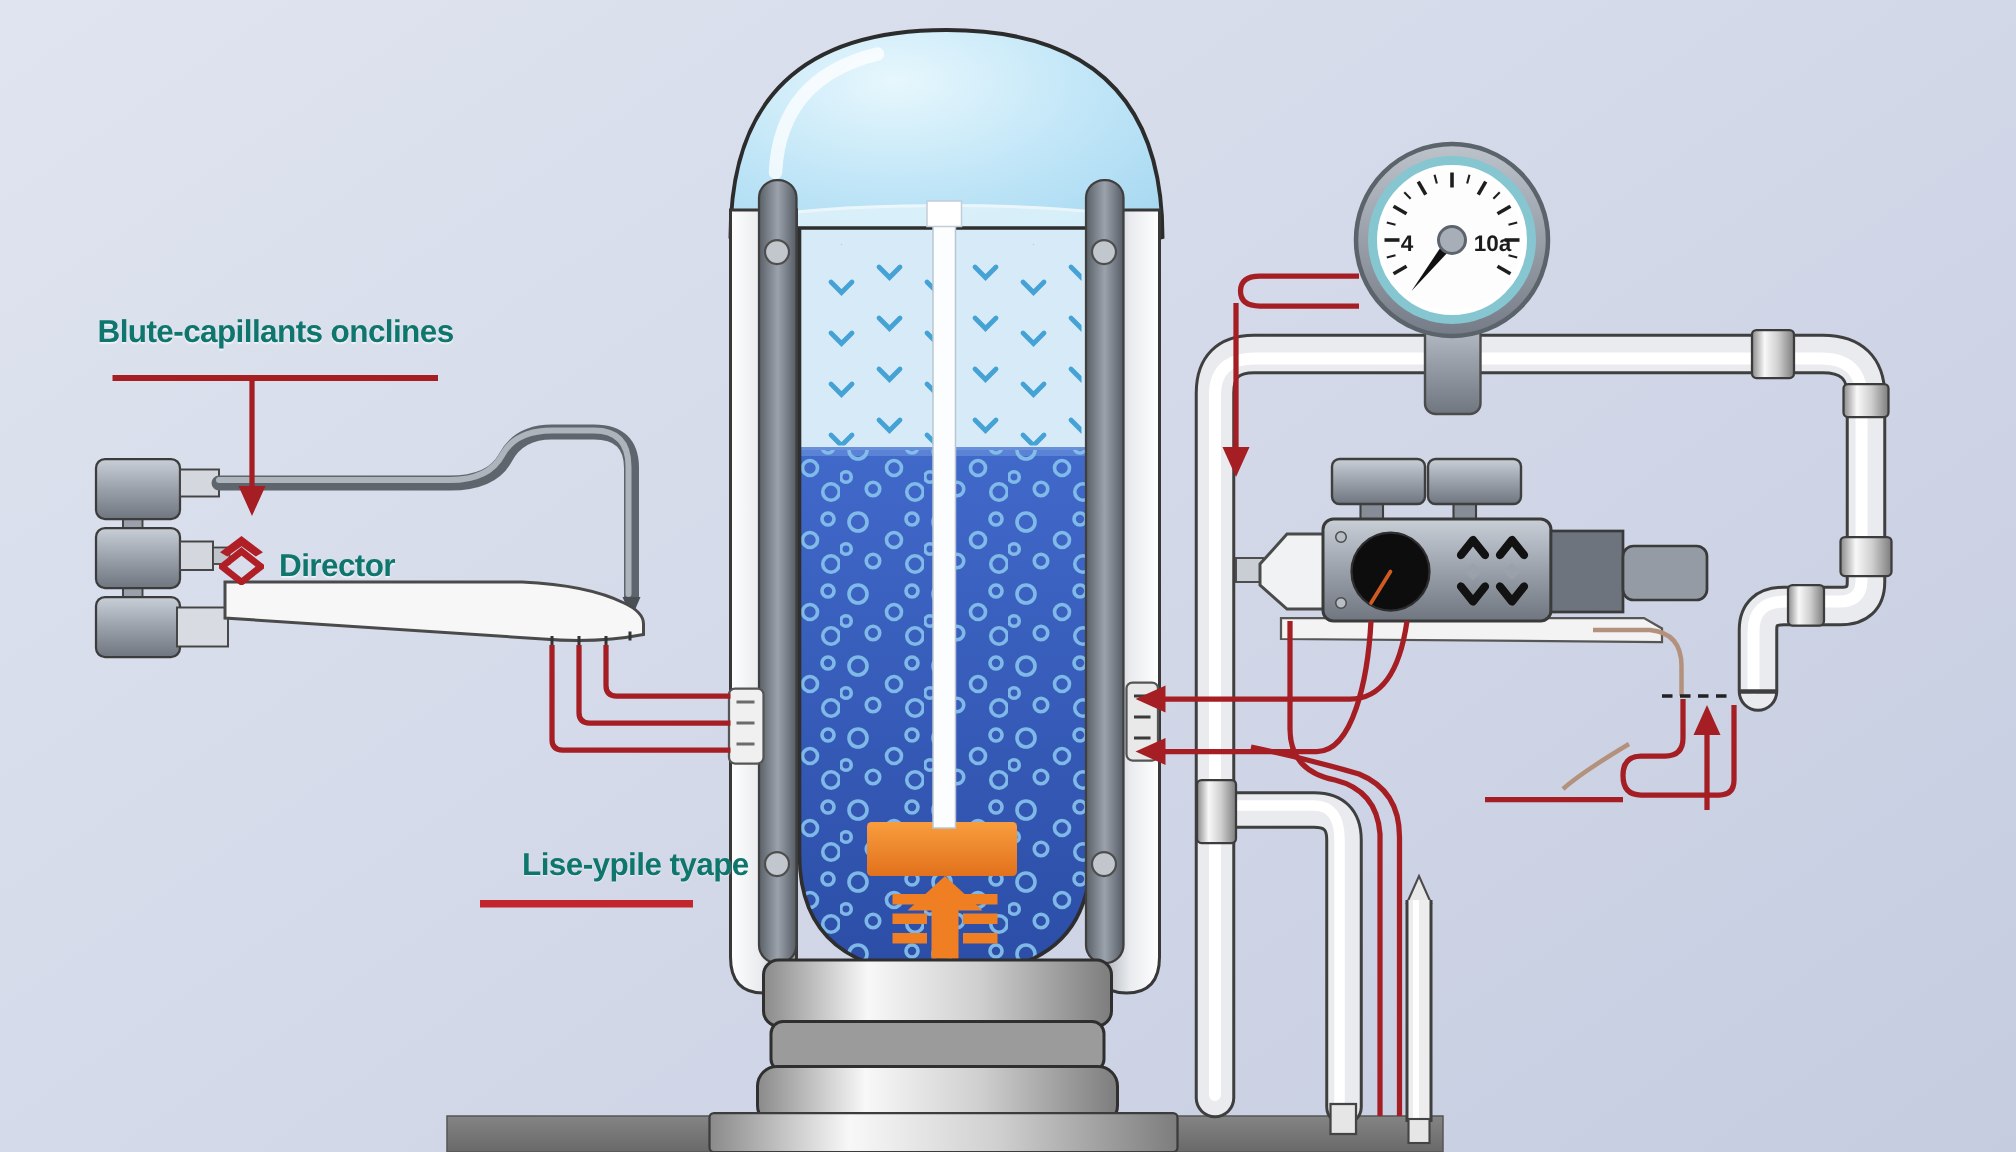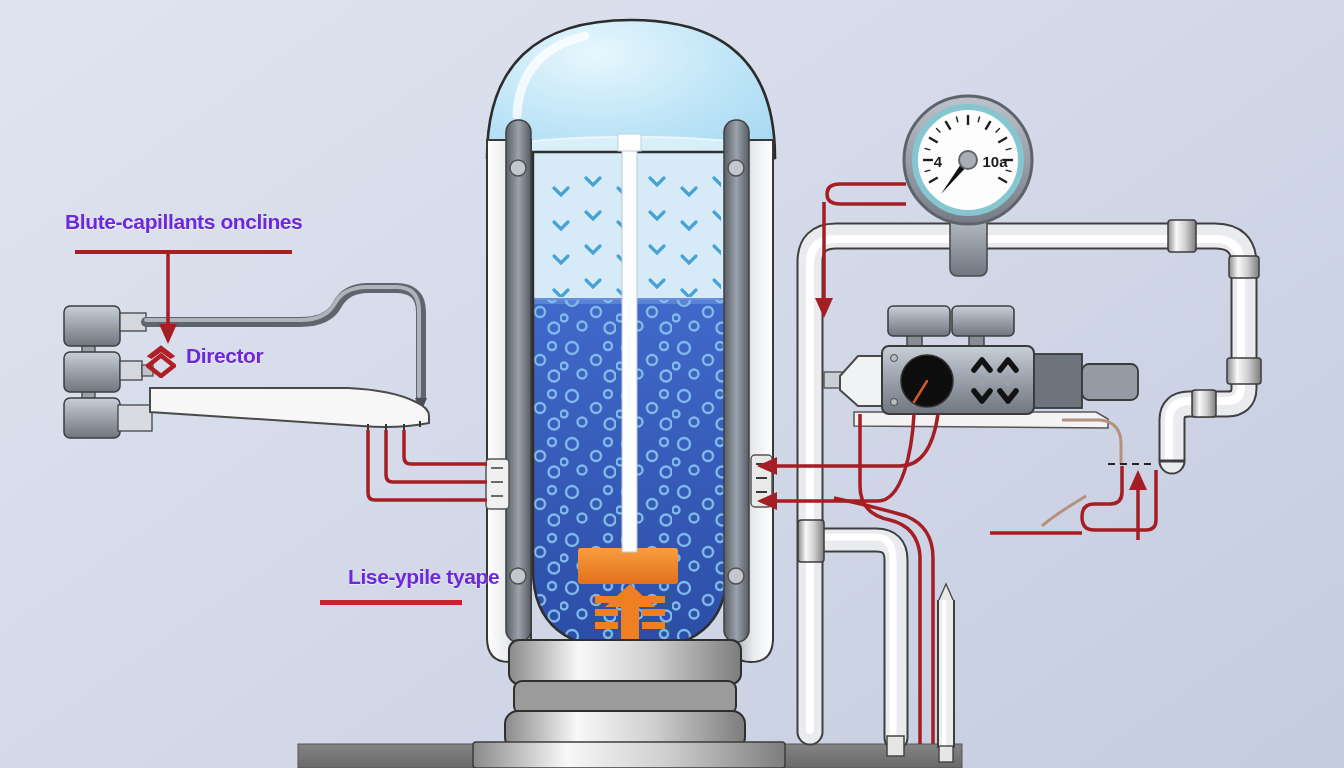--- a/index.html
+++ b/index.html
@@ -4,27 +4,27 @@
 <style>
   html,body{margin:0;padding:0;}
   body{
     width:1344px;height:768px;overflow:hidden;
     font-family:"Liberation Sans", sans-serif;
     background:linear-gradient(145deg,#e0e4f0 0%,#d4dae9 45%,#c5cce0 100%);
   }
   .stage{position:relative;width:1344px;height:768px;}
   .art{position:absolute;left:0;top:0;}
   .lbl{
-    position:absolute;color:#6d28d9;font-weight:bold;
+    position:absolute;color:#0f766e;font-weight:bold;
     font-size:21px;letter-spacing:-0.4px;white-space:nowrap;
     text-shadow:0 1px 1px rgba(255,255,255,0.6);
   }
   .rule{position:absolute;background:#a61e22;}
   .rule3{background:#c2252b;}
-  .director-row{position:absolute;display:flex;align-items:flex-start;gap:10px;}
+  .director-row{position:absolute;display:flex;align-items:flex-end;gap:10px;margin-top:12px;}
 </style>
 </head>
 <body>
 
 <div class="stage">
 
 <svg class="art" width="1344" height="768" viewBox="0 0 1344 768">
   <defs>
     <linearGradient id="gMetalV" x1="0" y1="0" x2="0" y2="1">
       <stop offset="0" stop-color="#c9cfd7"></stop>

